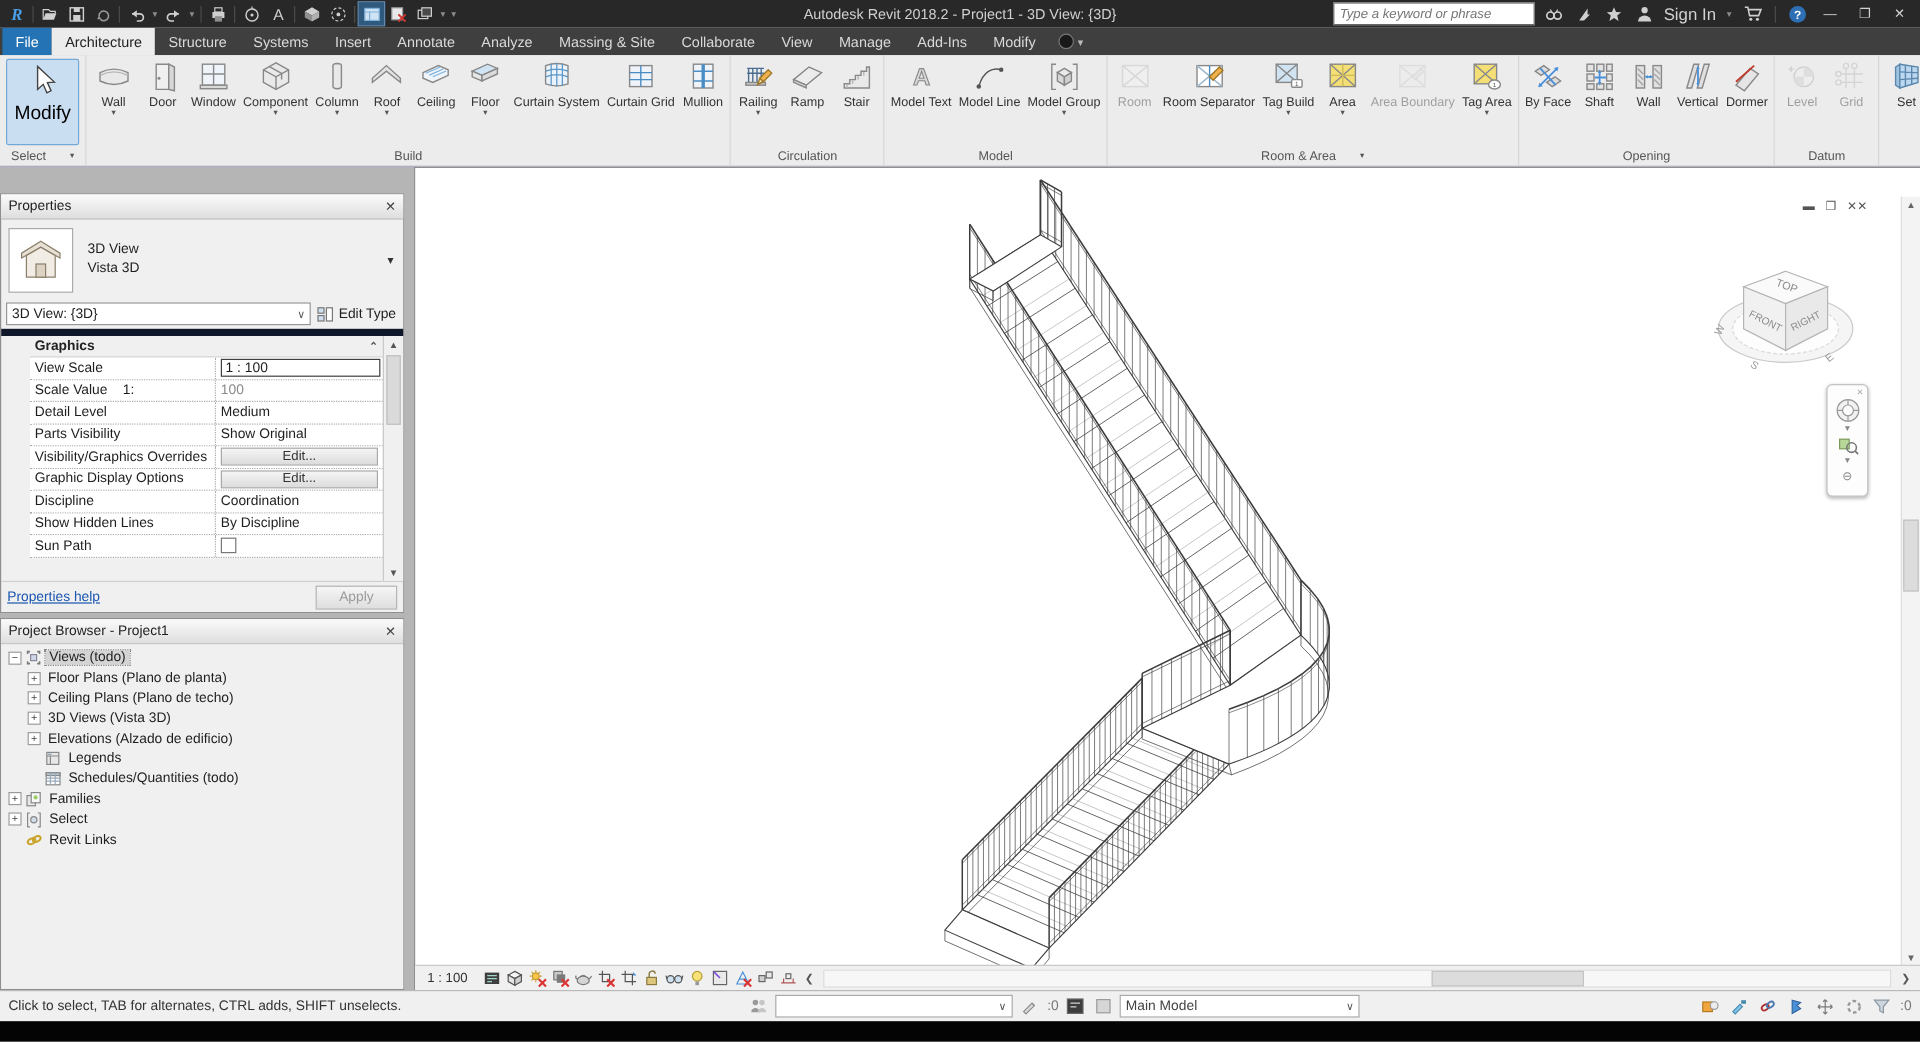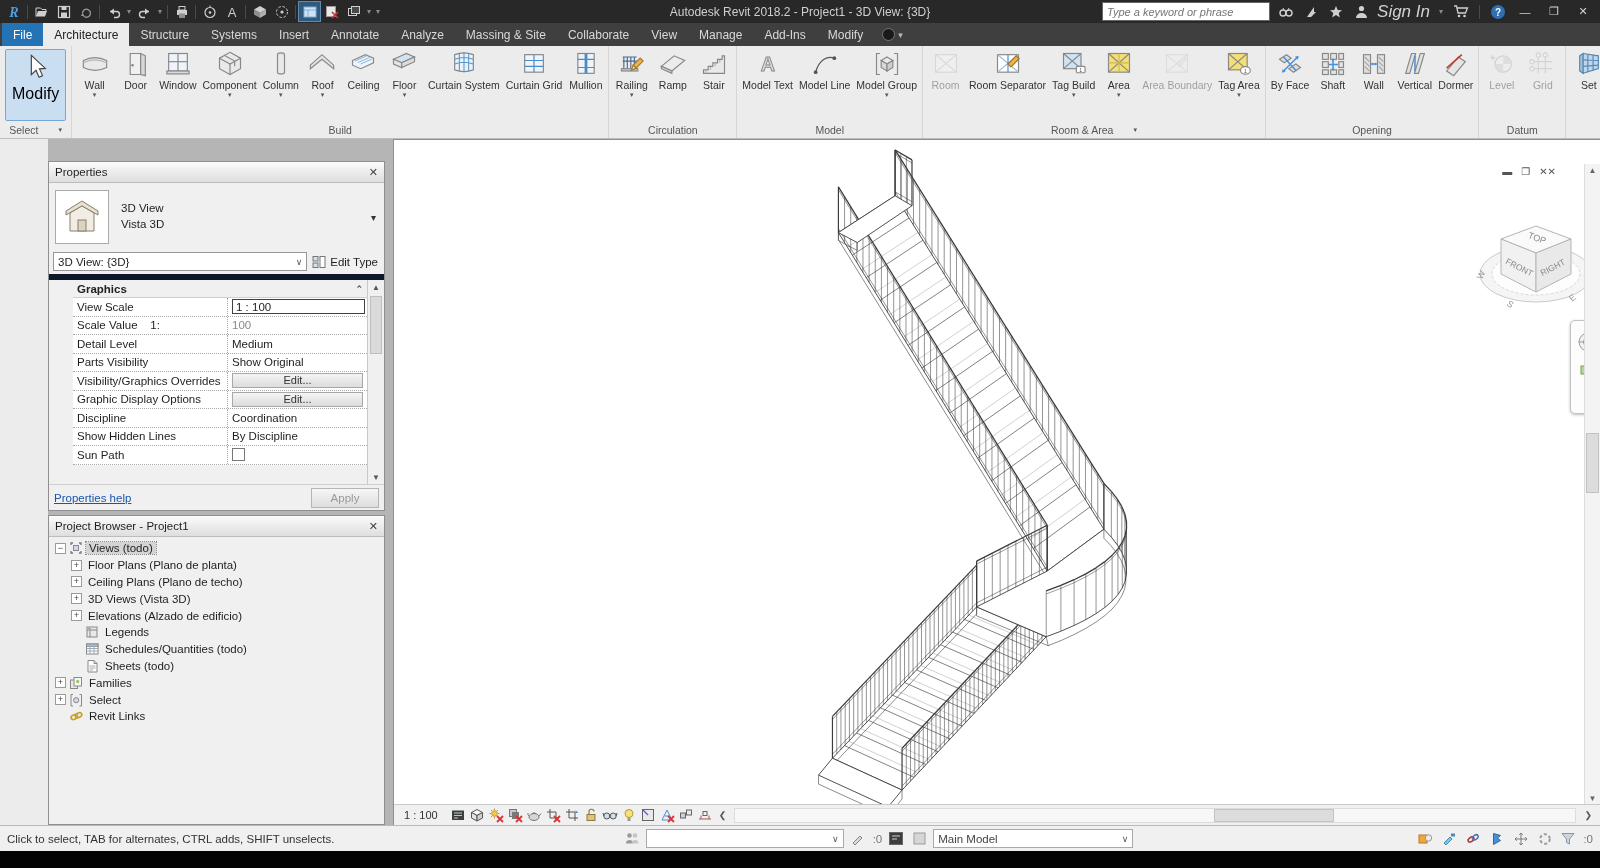--- a/index.html
+++ b/index.html
@@ -14,21 +14,21 @@
   .qi.hl{background:#2f5a7d;outline:1px solid #5e8cb3;}
   .qsep{width:1px;height:14px;background:#4a4a4a;margin:0 2px;}
   .qcaret{color:#8a8a8a;font-size:8px;margin:0 2px;}
   .tb-title{position:absolute;left:0;right:0;text-align:center;color:#cfcfcf;font-size:12px;}
   .tb-right{margin-left:auto;display:flex;align-items:center;gap:7px;padding-right:6px;z-index:2;}
   .searchbox{display:flex;align-items:center;}
   .searchbox input{width:158px;height:15px;font-size:11px;font-style:italic;
                    border:1px solid #666;padding:1px 4px;background:#fff;color:#777;
                    font-family:"Liberation Sans",sans-serif;}
   .tbi{width:18px;height:18px;display:flex;align-items:center;justify-content:center;}
-  .signin{color:#d2d2d2;font-size:17px;font-style:italic;}
+  .signin{color:#d2d2d2;font-size:14px;}
   .winbtn{width:22px;height:18px;display:flex;align-items:center;justify-content:center;
           color:#d2d2d2;font-size:11px;}
   
   .tabbar{height:23px;background:#3f3f3f;display:flex;align-items:stretch;
           font-size:12px;flex:none;padding-left:2px;}
   .tab{padding:4px 11px 3px;color:#d9d9d9;display:flex;align-items:center;}
   .tab.file{background:#2473b5;color:#fff;}
   .tab.active{background:#ececec;color:#222;}
   .tabcircle{display:flex;align-items:center;gap:3px;padding:0 8px;color:#bbb;font-size:9px;}
   .tabcircle .dot{width:11px;height:11px;border-radius:50%;background:#191919;border:1px solid #777;}
@@ -40,21 +40,21 @@
   .panel-label{height:16px;font-size:10.5px;color:#555;display:flex;align-items:center;
                justify-content:center;gap:20px;padding:0 6px;}
   .rbtn{display:flex;flex-direction:column;align-items:center;min-width:35px;
         padding:1px 3px 0;font-size:10.5px;color:#333;line-height:1.08;text-align:center;}
   .rbtn .ric{width:28px;height:28px;margin:1px 0 2px;flex:none;}
   .rbtn .dd{font-size:7px;color:#555;margin-top:0px;height:8px;}
   .rbtn.disabled{opacity:.42;filter:grayscale(.9);}
   .selpanel .modbox{background:#cadef2;border:1px solid #74a8d8;border-radius:2px;
         display:flex;flex-direction:column;align-items:center;padding:3px 6px 2px;margin:1px 3px;}
   
-  .main{flex:1;display:flex;min-height:0;background:#6d28d9;margin-left:48px;}
+  .main{flex:1;display:flex;min-height:0;background:#6d28d9;}
   .left{width:345px;flex:none;padding:22px 8px 0 0;box-sizing:border-box;
         display:flex;flex-direction:column;background:#b5b5b5;}
   .floatpanel{background:#f0f0f0;border:1px solid #8f8f8f;display:flex;flex-direction:column;
               font-size:11.5px;color:#1e1e1e;}
   .props{height:348px;flex:none;}
   .phead{height:20px;background:linear-gradient(#fbfbfb,#dedede);display:flex;align-items:center;
          padding:0 6px;border-bottom:1px solid #bdbdbd;flex:none;justify-content:space-between;}
   .phead .x{color:#444;font-size:11px;}
   .typebox{height:60px;display:flex;align-items:center;gap:12px;padding:4px 6px;flex:none;}
   .type-icon{width:52px;height:52px;background:#fff;border:1px solid #aaa;display:flex;
@@ -839,32 +839,20 @@
               <span style="width:18px;flex:none;"></span>
               <span class="twspace"></span>
               <span class="tico">
                 <svg width="14" height="14" viewBox="0 0 14 14">
                   <rect x="1.5" y="2" width="11.5" height="10" fill="#fff" stroke="#888"></rect>
                   <rect x="1.5" y="2" width="11.5" height="2.3" fill="#b8c8d8" stroke="#888"></rect>
                   <path d="M1.5,6.5 H13 M1.5,9 H13 M5,2 V12 M9,2 V12" stroke="#9ab" fill="none"></path>
                 </svg>
               </span>
               <span class="tlabel">Schedules/Quantities (todo)</span>
-            </div>
-            <div class="titem">
-              <span style="width:18px;flex:none;"></span>
-              <span class="twspace"></span>
-              <span class="tico">
-                <svg width="14" height="14" viewBox="0 0 14 14">
-                  <path d="M3,1.5 H9 L12,4.5 V13 H3 Z" fill="#fff" stroke="#888"></path>
-                  <path d="M9,1.5 V4.5 H12" fill="none" stroke="#888"></path>
-                  <path d="M4.5,7 H10.5 M4.5,9 H10.5 M4.5,11 H8" stroke="#aab" fill="none"></path>
-                </svg>
-              </span>
-              <span class="tlabel">Sheets (todo)</span>
             </div>
             <div class="titem">
               <span style="width:2px;flex:none;"></span>
               <span class="tw">+</span>
               <span class="tico">
                 <svg width="14" height="14" viewBox="0 0 14 14">
                   <rect x="1.5" y="4" width="7" height="8.5" fill="#e8e8e8" stroke="#888"></rect>
                   <rect x="5" y="1.5" width="7.5" height="8.5" fill="#f8f8f8" stroke="#888"></rect>
                   <circle cx="8.7" cy="5.5" r="1.7" fill="#9c6"></circle>
                 </svg>

